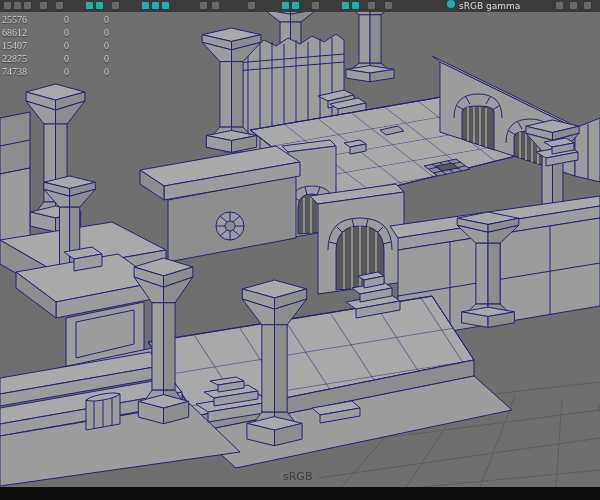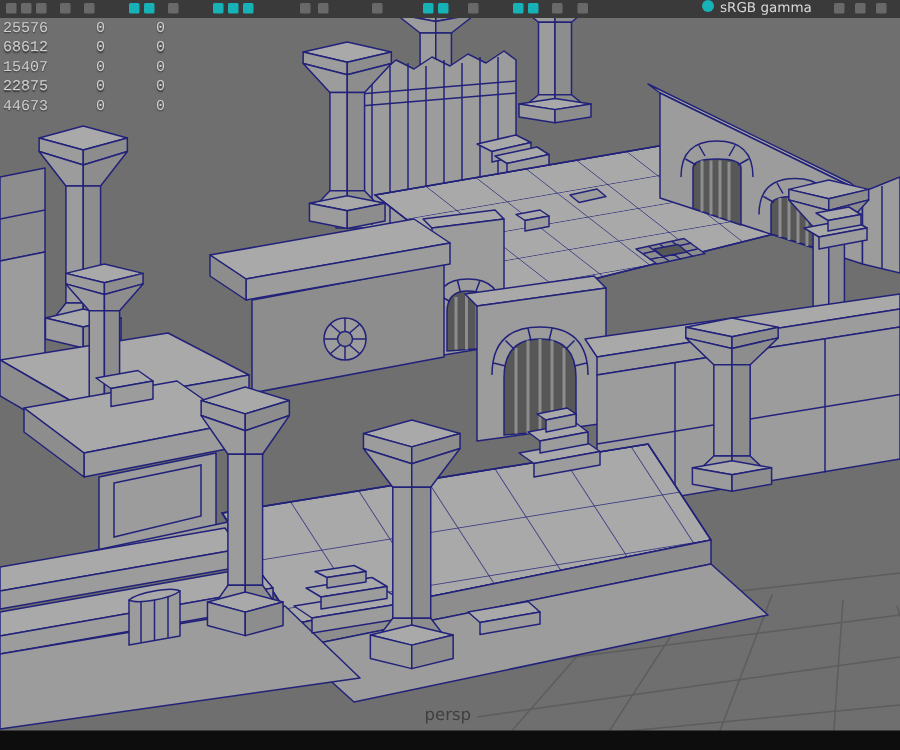--- a/index.html
+++ b/index.html
@@ -11,26 +11,26 @@
   .ff{fill:var(--face-front,#9c9c9c);stroke:var(--wireframe,#22227a);stroke-width:1;stroke-linejoin:round;vector-effect:non-scaling-stroke;}
   .fs{fill:var(--face-side,#8d8d8d);stroke:var(--wireframe,#22227a);stroke-width:1;stroke-linejoin:round;vector-effect:non-scaling-stroke;}
   .fd{fill:var(--face-dark,#575757);stroke:var(--wireframe,#22227a);stroke-width:1;stroke-linejoin:round;vector-effect:non-scaling-stroke;}
   .wl{fill:none;stroke:var(--wireframe,#22227a);stroke-width:1;vector-effect:non-scaling-stroke;}
   .bar{fill:none;stroke:var(--face-side,#8d8d8d);stroke-width:2;vector-effect:non-scaling-stroke;}
   .grid-l{fill:none;stroke:var(--grid-line,#5d5d5d);stroke-width:1;}
   
   #toolbar{position:absolute;left:0;top:0;width:600px;height:12px;background:var(--toolbar-bg,#3a3a3a);z-index:5;}
   .tb-ic{position:absolute;top:2px;width:7px;height:7px;background:var(--toolbar-icon,#696969);border-radius:1px;}
   .tb-ic.teal{background:var(--accent-teal,#17b2b6);}
-  #gamma-wrap{position:absolute;top:0;left:468px;height:12px;display:flex;gap:4px;z-index:6;}
+  #gamma-wrap{position:absolute;top:0;left:447px;height:12px;display:flex;gap:4px;z-index:6;}
   #gamma-dot{width:8px;height:8px;border-radius:50%;background:var(--accent-teal,#17b2b6);}
   #gamma-label{font-size:9px;line-height:12px;color:var(--gamma-text,#d8d8d8);white-space:nowrap;}
   
   #hud{position:absolute;left:2px;top:13px;z-index:4;}
-  .hud-row{display:grid;grid-template-columns:62px 40px 40px;font-family:Liberation Mono, monospace;
+  .hud-row{display:grid;grid-template-columns:62px 40px 40px;font-family:Liberation Serif, serif;
            font-size:10px;line-height:13px;color:var(--hud-text,#d0d0d0);text-shadow:0 1px 1px rgba(0,0,0,.55);}
   
   #persp{position:absolute;left:283px;top:470px;font-size:11px;color:var(--camera-label,#3f3f3f);z-index:4;}
   #bottombar{position:absolute;left:0;bottom:0;width:600px;height:13px;background:var(--bottom-bar,#0d0d0d);z-index:5;}
 </style>
 </head>
 <body>
 
 <svg id="scene" viewBox="0 0 600 500" xmlns="http://www.w3.org/2000/svg">
   <defs>
@@ -277,20 +277,20 @@
     <span>15407</span>
       <span>0</span>
       <span>0</span>
   </div>
   <div class="hud-row">
     <span>22875</span>
       <span>0</span>
       <span>0</span>
   </div>
   <div class="hud-row">
-    <span>44673</span>
+    <span>74738</span>
       <span>0</span>
       <span>0</span>
   </div>
 </div>
 
-<div id="persp">persp</div>
+<div id="persp">sRGB</div>
 <div id="bottombar"></div>
 
 </body></html>

